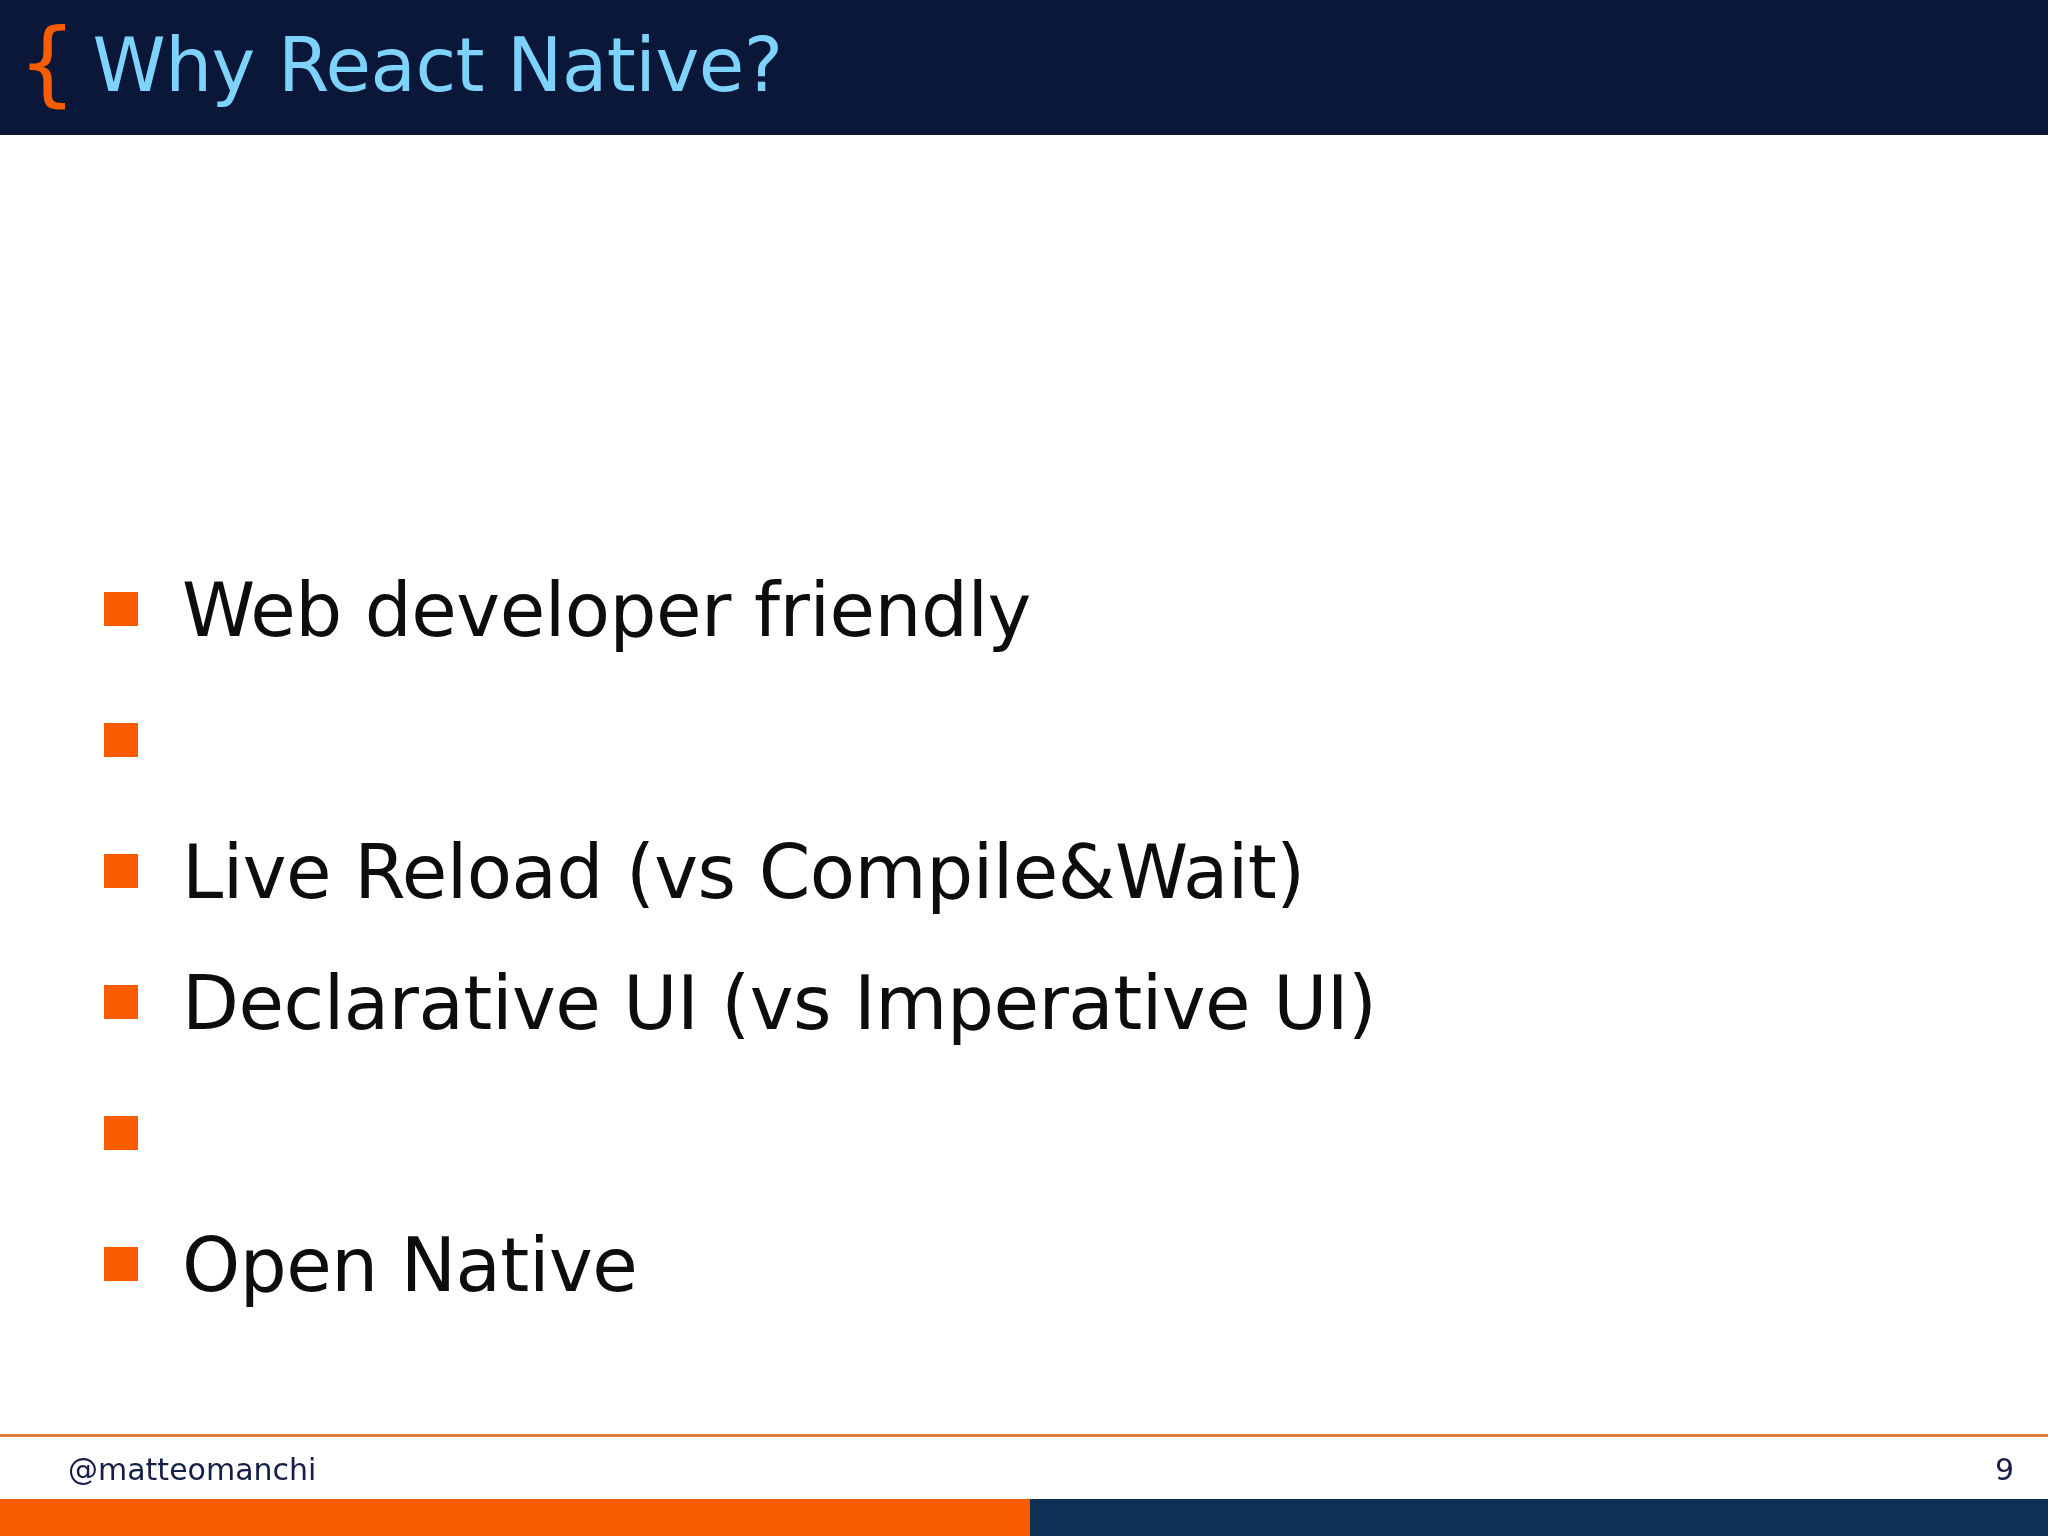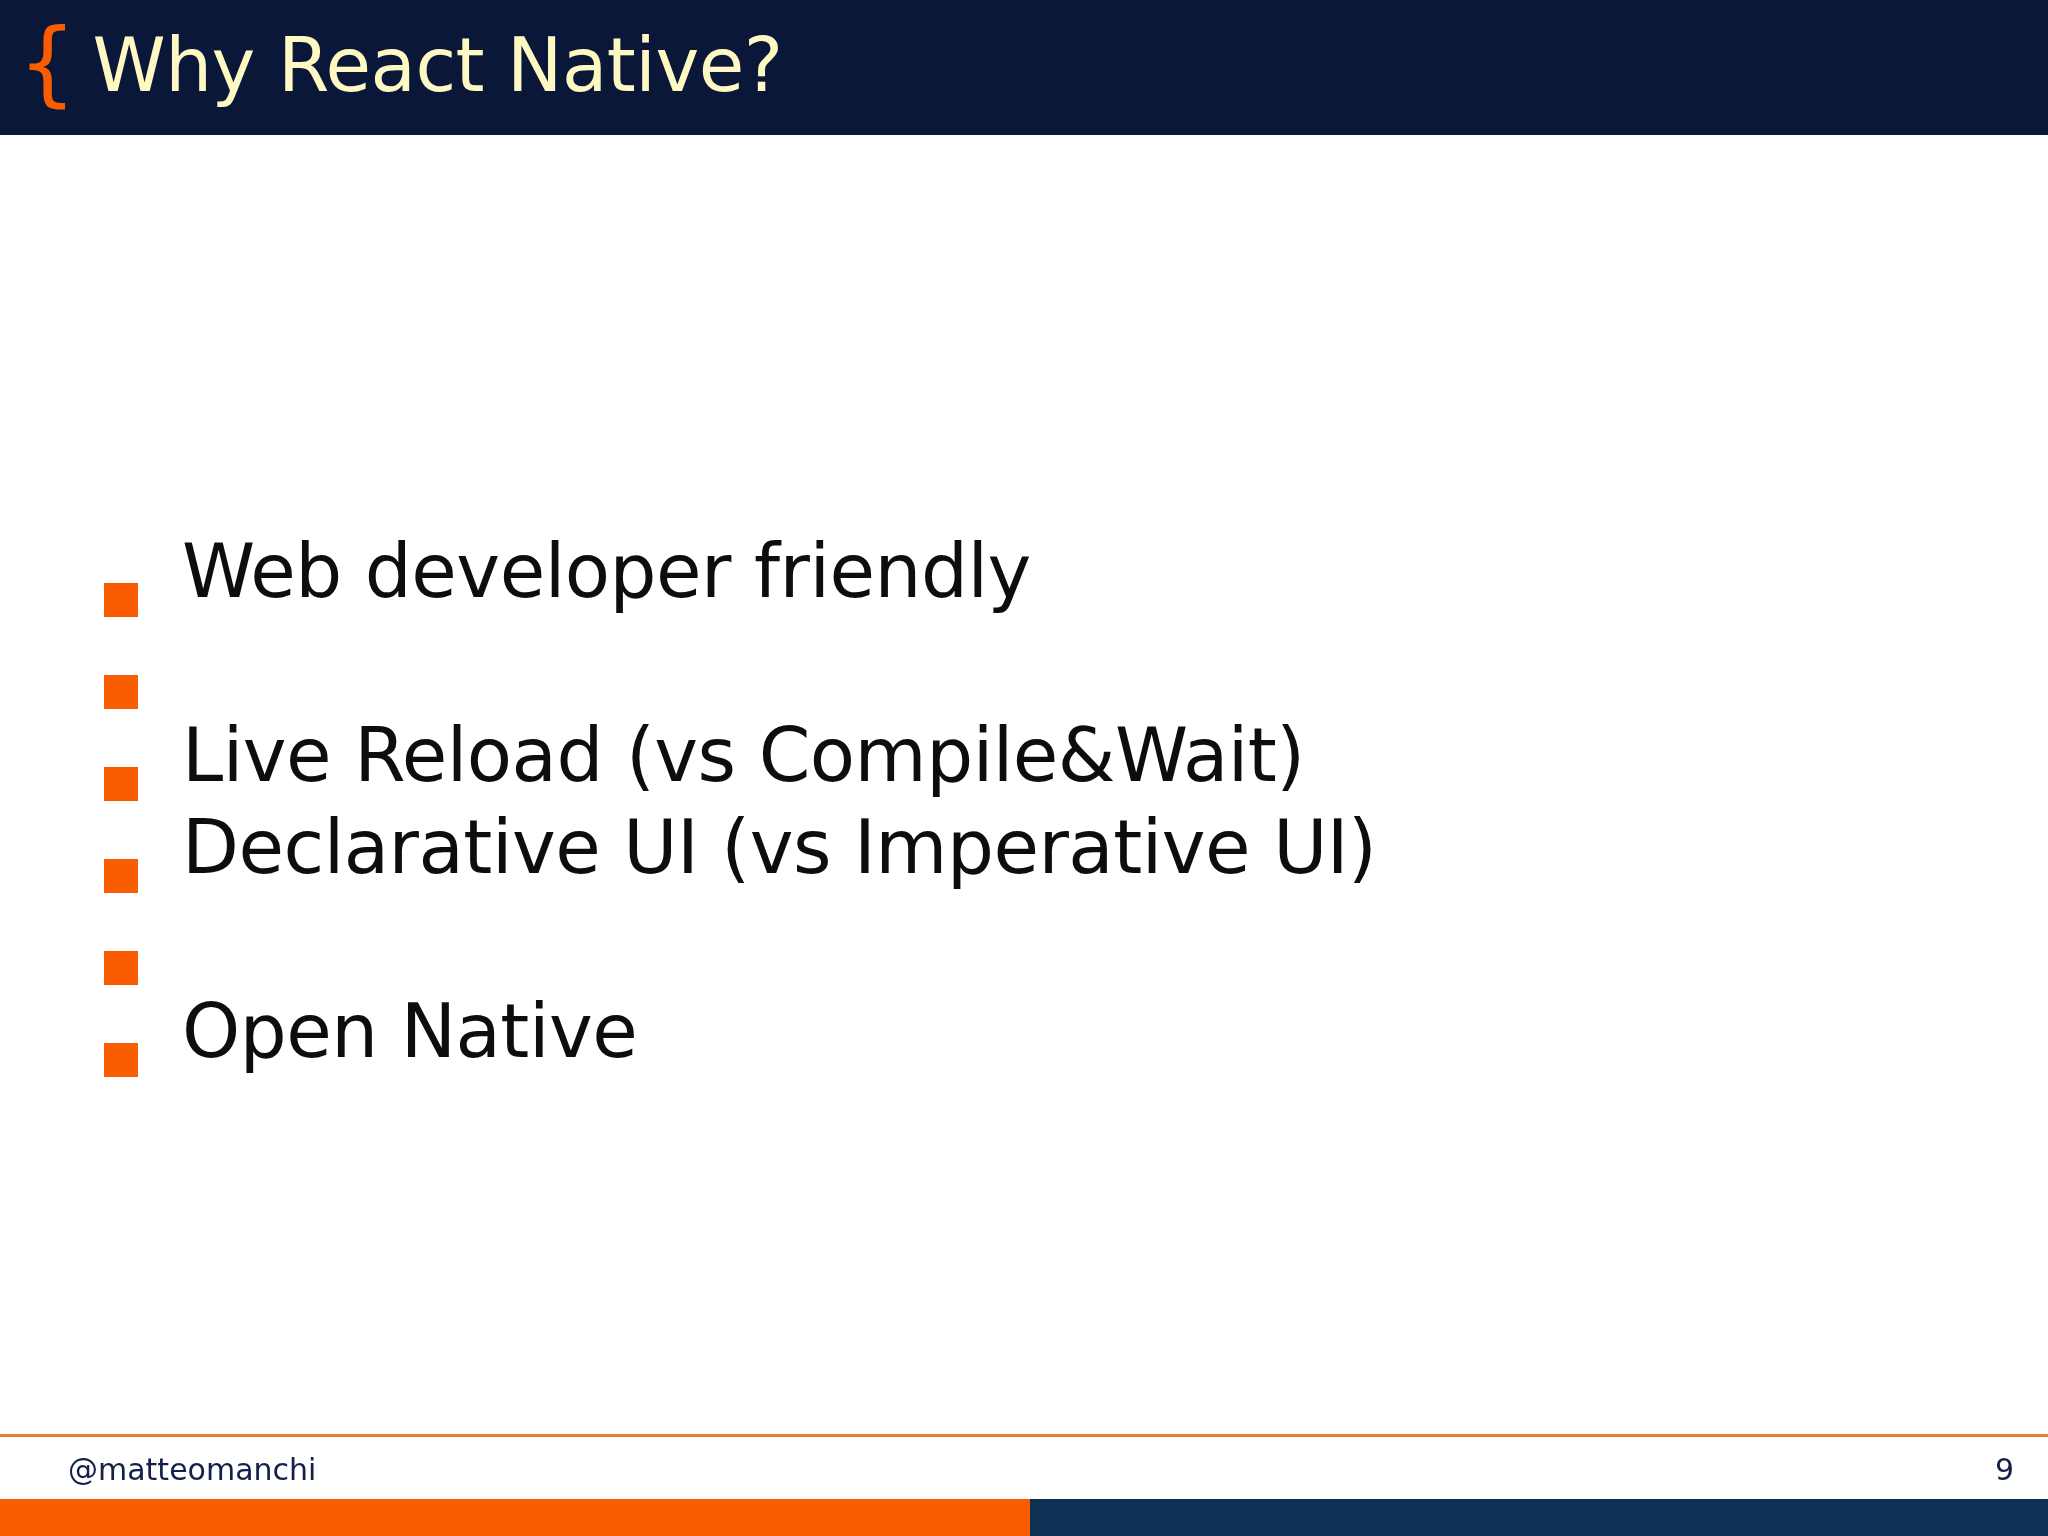--- a/index.html
+++ b/index.html
@@ -38,21 +38,21 @@
     color: #fa5c00;
     font-family: "DejaVu Sans", sans-serif;
     font-size: 92px;
     font-weight: 400;
     line-height: 1;
     margin-top: -8px;
     margin-right: 16px;
     letter-spacing: 0;
   }
   .title-text {
-    color: #fef9c3;
+    color: #7dd3fc;
     font-family: "DejaVu Sans", sans-serif;
     font-size: 74px;
     font-weight: 400;
     line-height: 1;
     letter-spacing: -0.5px;
     white-space: nowrap;
     margin-top: -6px;
   }
 
   
@@ -67,22 +67,23 @@
     position: absolute;
     left: 104px;
     top: 390px;
     width: 1900px;
     margin: 0;
     padding: 0;
     list-style: none;
   }
   .bullet-item {
     display: flex;
-    align-items: flex-end;
+    align-items: flex-start;
     height: 92px;
+    margin-top: 39px;
   }
   .bullet-marker {
     flex: 0 0 auto;
     width: 34px;
     height: 34px;
     background: #fa5c00;
     margin-top: 28px;
     margin-right: 44px;
   }
   .bullet-label {

